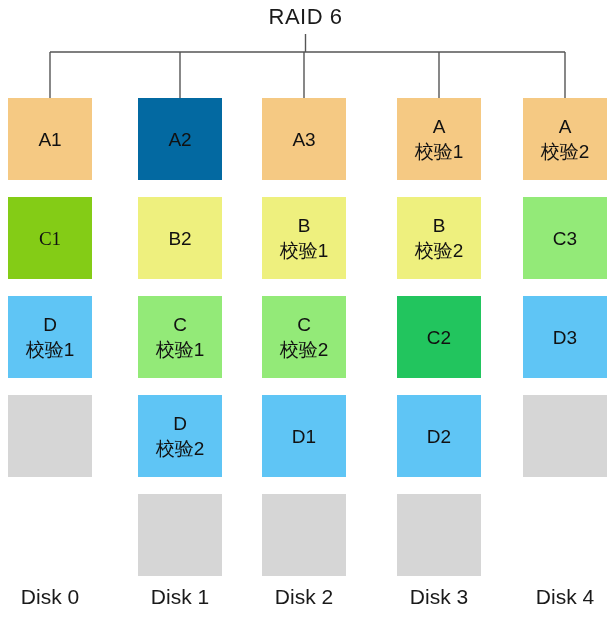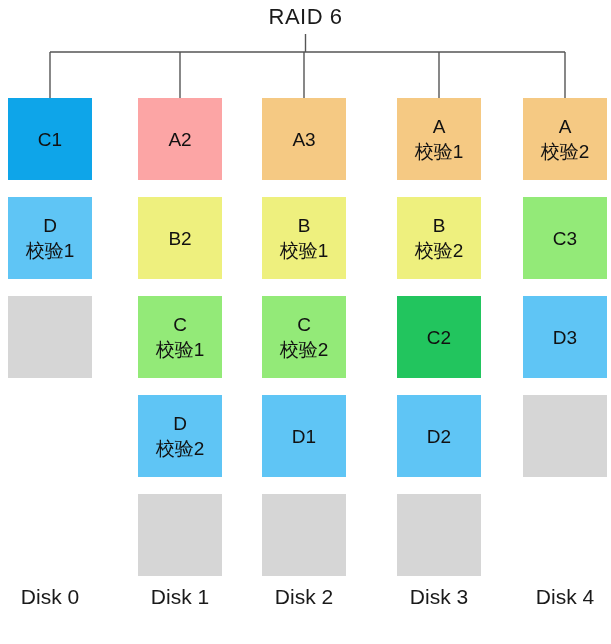--- a/index.html
+++ b/index.html
@@ -80,32 +80,35 @@
       <line x1="50" y1="52" x2="565" y2="52" stroke="#555555" stroke-width="1.4"></line>
       <line x1="50" y1="52" x2="50" y2="98" stroke="#555555" stroke-width="1.4"></line>
       <line x1="180" y1="52" x2="180" y2="98" stroke="#555555" stroke-width="1.4"></line>
       <line x1="304" y1="52" x2="304" y2="98" stroke="#555555" stroke-width="1.4"></line>
       <line x1="439" y1="52" x2="439" y2="98" stroke="#555555" stroke-width="1.4"></line>
       <line x1="565" y1="52" x2="565" y2="98" stroke="#555555" stroke-width="1.4"></line>
       <line x1="305.5" y1="34" x2="305.5" y2="52" stroke="#555555" stroke-width="1.4"></line>
     </svg>
   <div id="columns-host">
       <div class="col" style="left: 8px;">
-        <div class="cell" style="background: #0ea5e9;">
+        <div class="cell" style="background: rgb(245, 201, 131);">
+          <span class="l1">A1</span>
+        </div>
+        <div class="cell" style="background: #84cc16; font-family: Liberation Serif, serif;">
           <span class="l1">C1</span>
         </div>
         <div class="cell" style="background: rgb(95, 197, 245);">
           <span class="l1">D</span>
           <span class="l2">校验1</span>
         </div>
         <div class="cell" style="background: rgb(214, 214, 214);"></div>
       </div>
       <div class="label" style="left: 8px;">Disk 0</div>
       <div class="col" style="left: 138px;">
-        <div class="cell" style="background: #fca5a5;">
+        <div class="cell" style="background: #0369a1;">
           <span class="l1">A2</span>
         </div>
         <div class="cell" style="background: rgb(238, 240, 126);">
           <span class="l1">B2</span>
         </div>
         <div class="cell" style="background: rgb(147, 234, 120);">
           <span class="l1">C</span>
           <span class="l2">校验1</span>
         </div>
         <div class="cell" style="background: rgb(95, 197, 245);">

